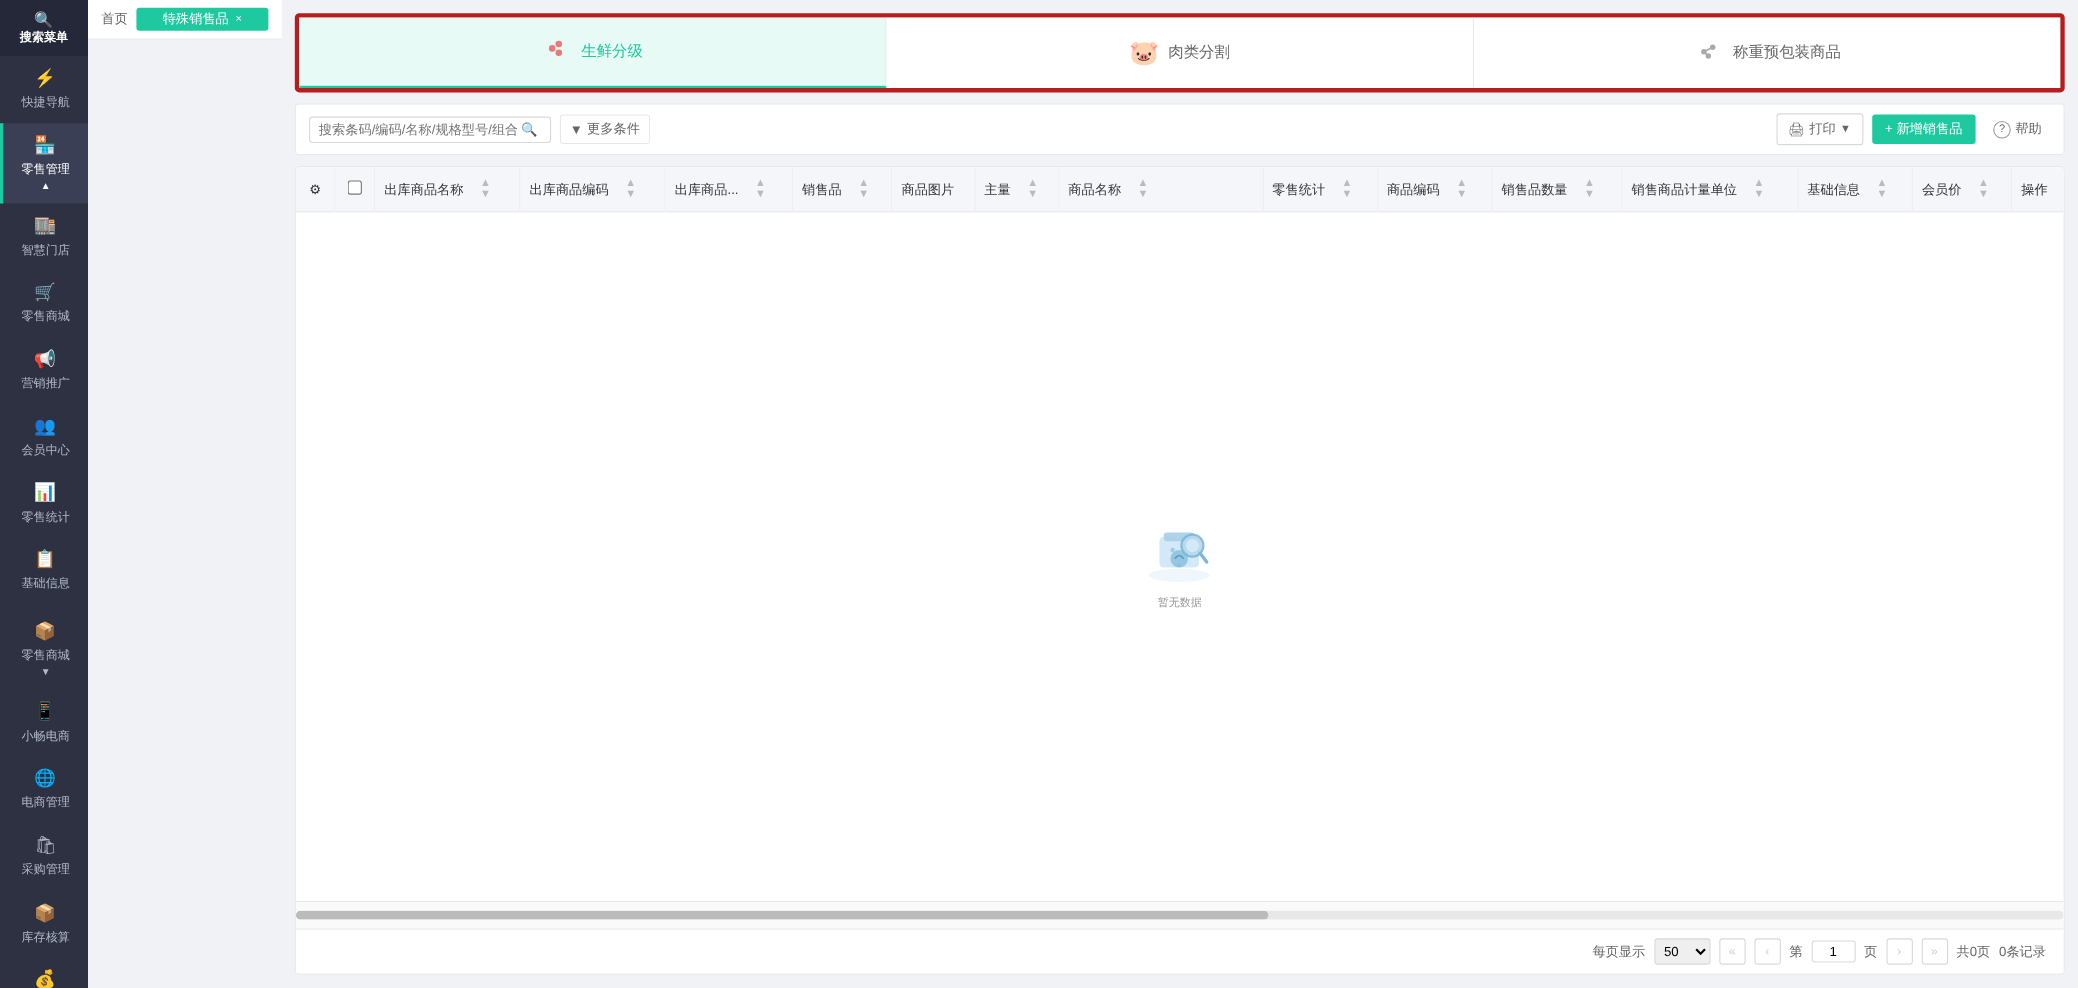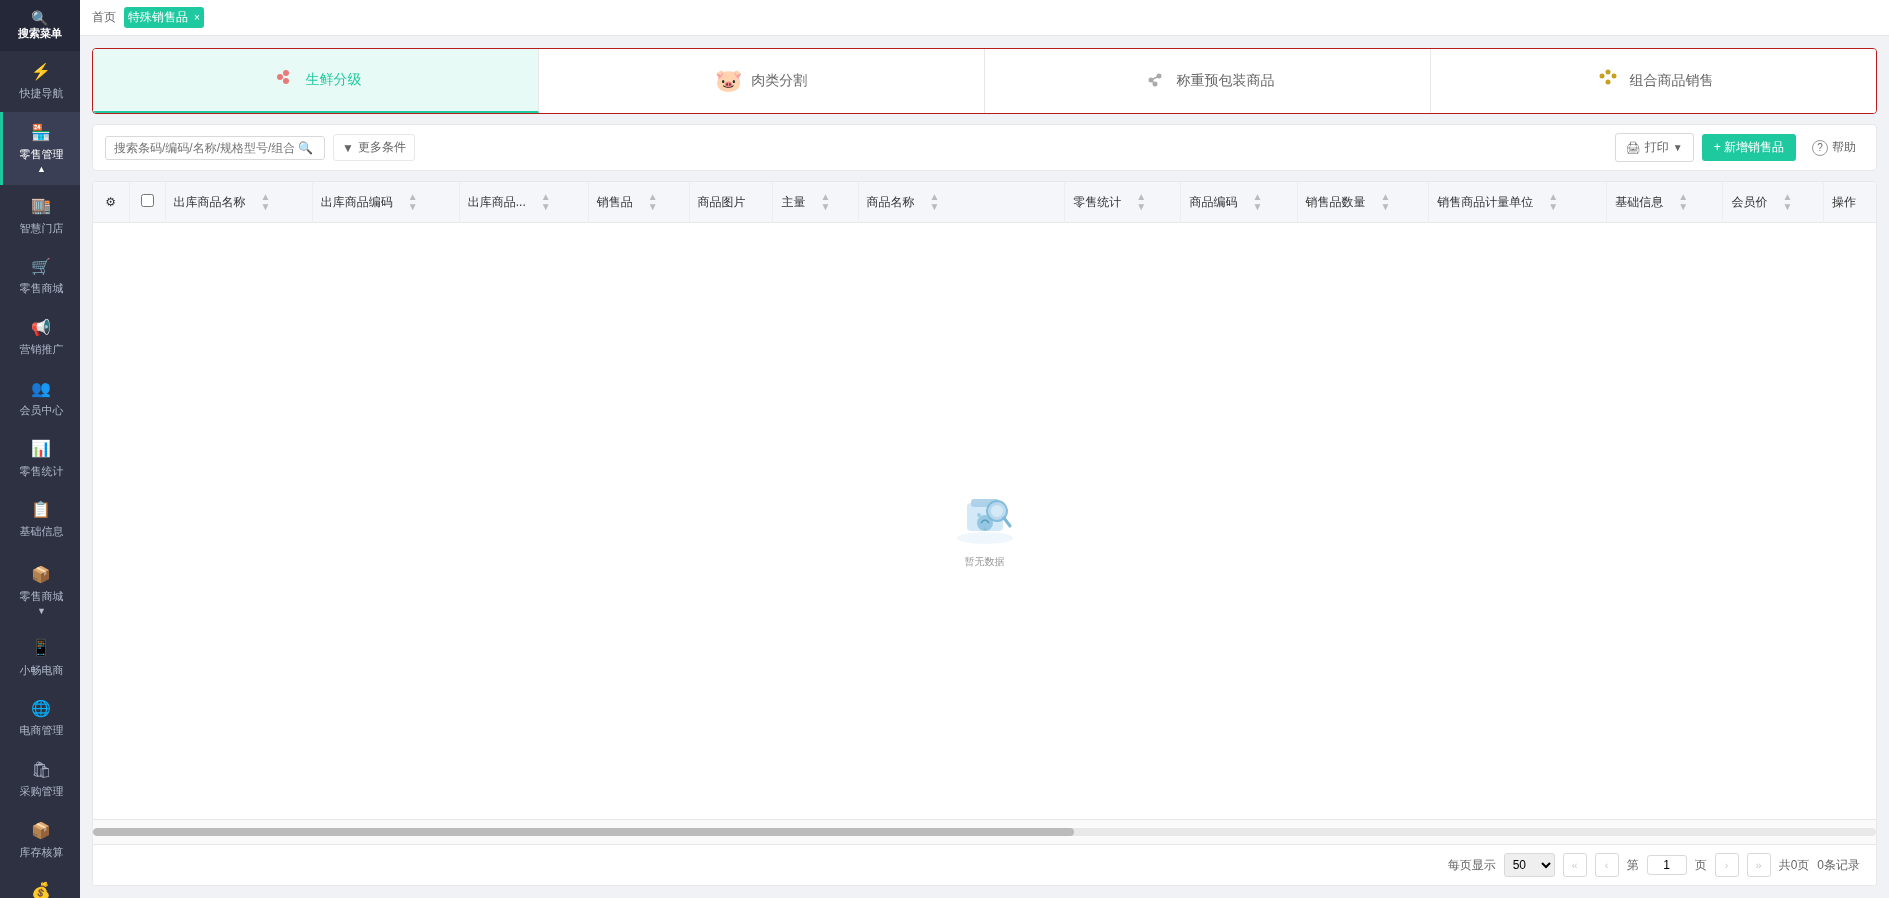--- a/index.html
+++ b/index.html
@@ -38,21 +38,20 @@
       border-left: 3px solid transparent;
     }
     .sidebar-item.active { background: #3a3f55; color: #fff; border-left: 3px solid #1ec9a0; }
     .sidebar-item .icon { font-size: 16px; margin-bottom: 3px; }
     .sidebar-divider { height: 1px; background: #3a3f55; margin: 2px 0; }
 
     
     .main-content {
       flex: 1;
       display: flex;
-      flex-direction: column;
       overflow: hidden;
       background: #f0f2f5;
     }
 
     
     .top-bar {
       background: #fff;
       border-bottom: 1px solid #e8e8e8;
       padding: 0 12px;
       display: flex;
@@ -64,21 +63,21 @@
       display: flex;
       align-items: center;
       gap: 8px;
       font-size: 12px;
       color: #666;
     }
     .breadcrumb-home { color: #666; }
     .tab-tag {
       background: #1ec9a0;
       color: #fff;
-      padding: 2px 4px;
+      padding: 2px 24px;
       border-radius: 3px;
       font-size: 12px;
       display: flex;
       align-items: center;
       gap: 6px;
     }
     .tab-tag .close-x { cursor: pointer; font-size: 10px; }
 
     
     .page-area {
@@ -88,21 +87,21 @@
       display: flex;
       flex-direction: column;
       gap: 10px;
     }
 
     
     .category-tabs {
       display: flex;
       gap: 0;
       background: #fff;
-      border: 1px solid #b91c1c;
+      border: 4px solid #b91c1c;
       border-radius: 4px;
       overflow: hidden;
     }
     .cat-tab {
       flex: 1;
       display: flex;
       align-items: center;
       justify-content: center;
       padding: 14px 10px;
       cursor: pointer;
@@ -419,31 +418,20 @@
           <svg width="28" height="28" viewBox="0 0 28 28" fill="none">
             <circle cx="10" cy="16" r="2.5" fill="#aaa"></circle>
             <circle cx="18" cy="12" r="2.5" fill="#aaa"></circle>
             <circle cx="14" cy="20" r="2.5" fill="#aaa"></circle>
             <line x1="10" y1="16" x2="18" y2="12" stroke="#aaa" stroke-width="1.5"></line>
             <line x1="10" y1="16" x2="14" y2="20" stroke="#aaa" stroke-width="1.5"></line>
           </svg>
         </span>
         <span>称重预包装商品</span>
       </div>
-      <div class="cat-tab">
-        <span class="tab-icon">
-          <svg width="28" height="28" viewBox="0 0 28 28" fill="none">
-            <circle cx="8" cy="12" r="2.5" fill="#c8a020"></circle>
-            <circle cx="14" cy="8" r="2.5" fill="#c8a020"></circle>
-            <circle cx="20" cy="12" r="2.5" fill="#c8a020"></circle>
-            <circle cx="14" cy="18" r="2.5" fill="#c8a020"></circle>
-          </svg>
-        </span>
-        <span>组合商品销售</span>
-      </div>
     </div>
 
     <div class="toolbar">
       <div class="toolbar-left">
         <div class="search-box">
           <input type="text" placeholder="搜索条码/编码/名称/规格型号/组合" style="">
           <span style="color:#bbb;">🔍</span>
         </div>
         <div class="filter-btn">
           <span>▼</span>

